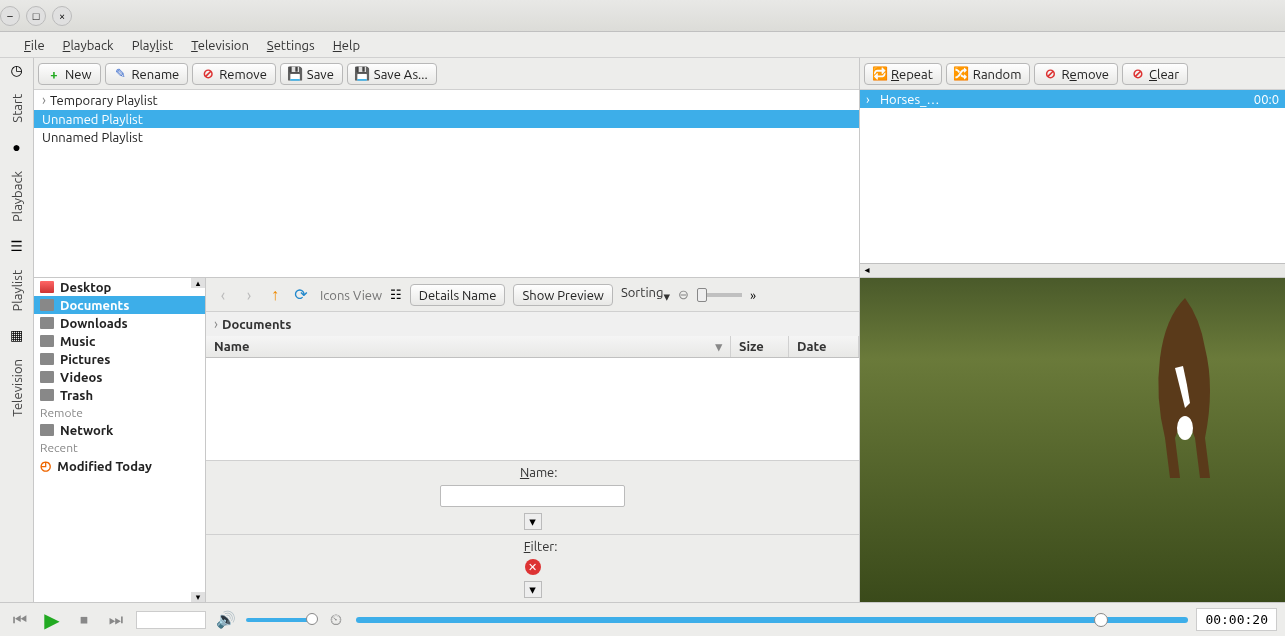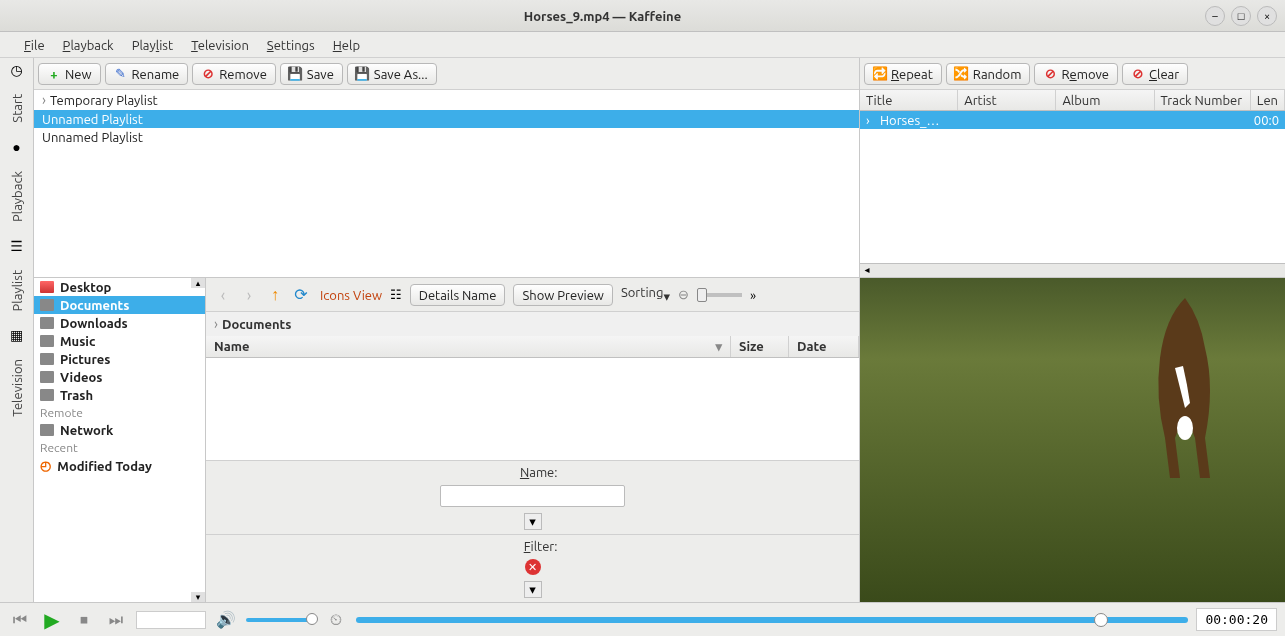--- a/index.html
+++ b/index.html
@@ -69,21 +69,20 @@
 .vol-slider .vh { position: absolute; right: -2px; top: -5px; width: 12px; height: 12px; background: #fff; border: 1px solid #888; border-radius: 6px; }
 .zoom-slider { width: 45px; height: 4px; background: #c0c0c0; position: relative; }
 .zoom-slider .zh { position: absolute; left: 0; top: -5px; width: 10px; height: 14px; background: #eee; border: 1px solid #888; border-radius: 2px; }
 .chev-r { font-size: 14px; color: #888; }
 .scroll-tri { position: absolute; right: 0; width: 14px; background: #e0e0e0; display: flex; align-items: center; justify-content: center; font-size: 9px; cursor: pointer; }
 </style>
 </head>
 <body>
 
 <div class="titlebar">
-  <div class="titlebar-title">Horses_9.mp4 — Kaffeine</div>
   <div class="titlebar-btns">
     <div class="tb-btn">–</div>
     <div class="tb-btn">□</div>
     <div class="tb-btn">×</div>
   </div>
 </div>
 
 <div class="menubar">
   <span><u>F</u>ile</span>
   <span><u>P</u>layback</span>
@@ -157,27 +156,20 @@
             </div>
           <div class="tbtn">
               <span class="icon ic-x">⊘</span>
               <span>R<u>e</u>move</span>
             </div>
           <div class="tbtn">
               <span class="icon ic-x">⊘</span>
               <span><u>C</u>lear</span>
             </div>
         </div>
-        <div class="track-header">
-          <div class="th-col" style="width:100px">Title</div>
-          <div class="th-col" style="width:100px">Artist</div>
-          <div class="th-col" style="width:100px">Album</div>
-          <div class="th-col" style="width:98px">Track Number</div>
-          <div class="th-col" style="flex:1">Len</div>
-        </div>
         <div class="track-list">
           <div class="track-row">
             <div class="tr-cell" style="width:14px">›</div>
             <div class="tr-cell" style="width:86px">Horses_…</div>
             <div class="tr-cell" style="width:100px"></div>
             <div class="tr-cell" style="width:100px"></div>
             <div class="tr-cell" style="width:95px"></div>
             <div class="tr-cell" style="flex:1;text-align:right">00:0</div>
           </div>
         </div>
@@ -233,21 +225,21 @@
       </div>
 
       <div class="filebrowser">
         <div class="fb-toolbar">
           <div class="fb-nav">
             <div class="fb-nav-btn" style="color:#bbb">‹</div>
             <div class="fb-nav-btn" style="color:#bbb">›</div>
             <div class="fb-nav-btn" style="color:#e80">↑</div>
             <div class="fb-nav-btn" style="color:#28c">⟳</div>
           </div>
-          <span style="color:#c2410c">Icons View</span>
+          <span style="color:#737373">Icons View</span>
           <span>☷</span>
           <div class="tbtn">Details Name</div>
           <div class="tbtn">Show Preview</div>
           <span style="color:#333"><span>Sorting</span><sub>▾</sub></span>
           <span style="color:#888">⊖</span>
           <div class="zoom-slider">
               <div class="zh"></div>
             </div>
           <span>»</span>
         </div>

